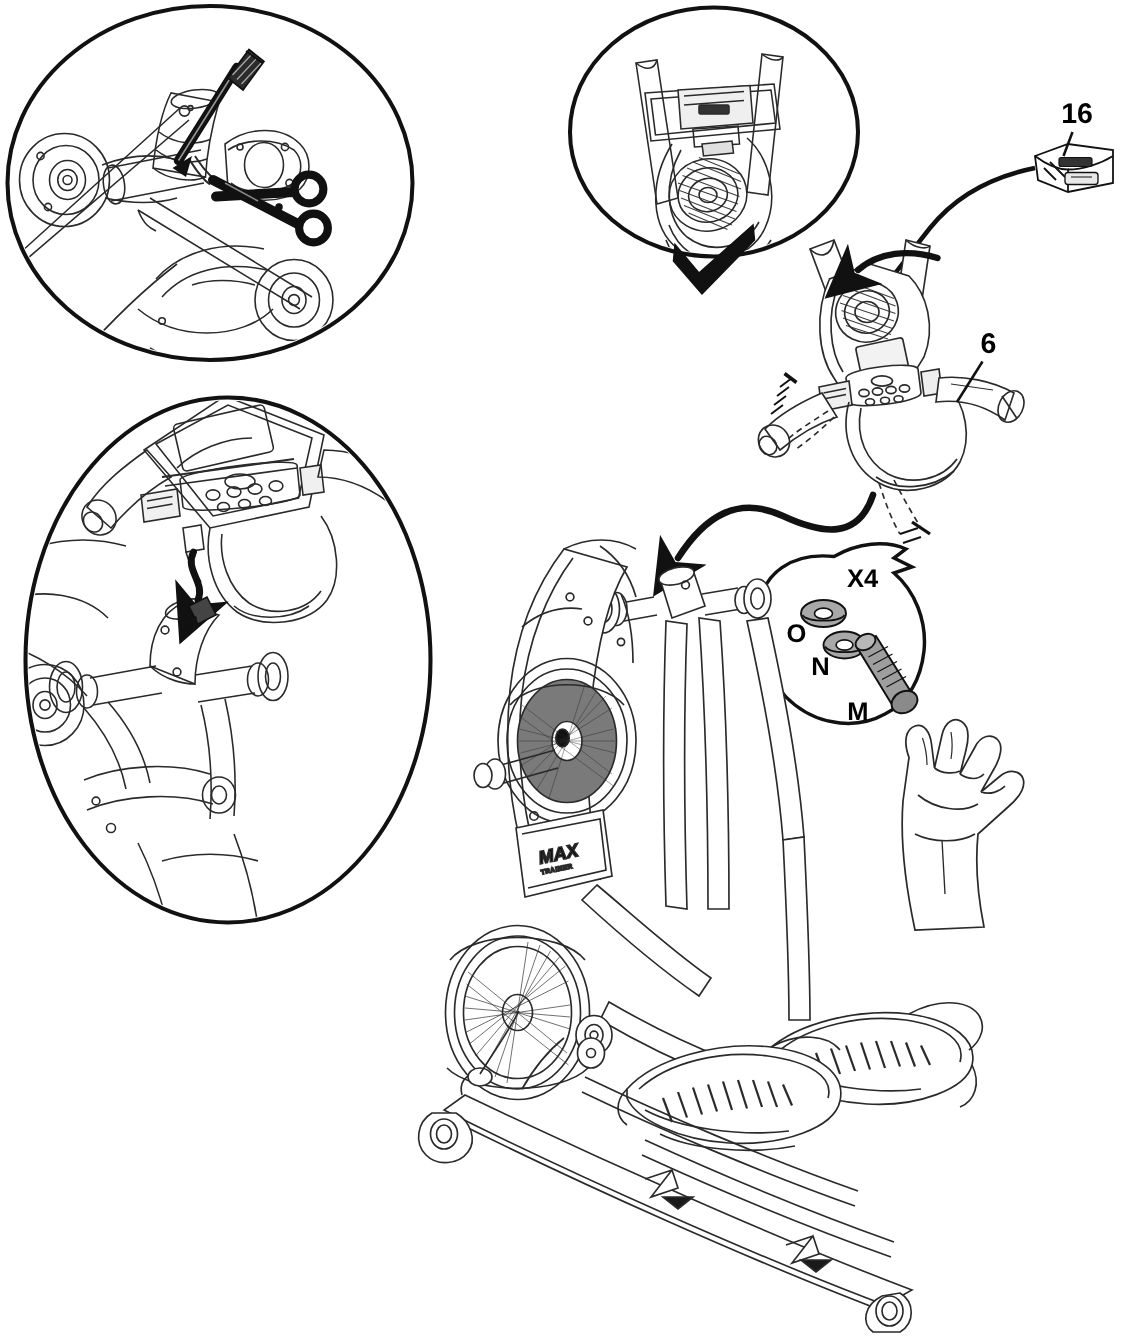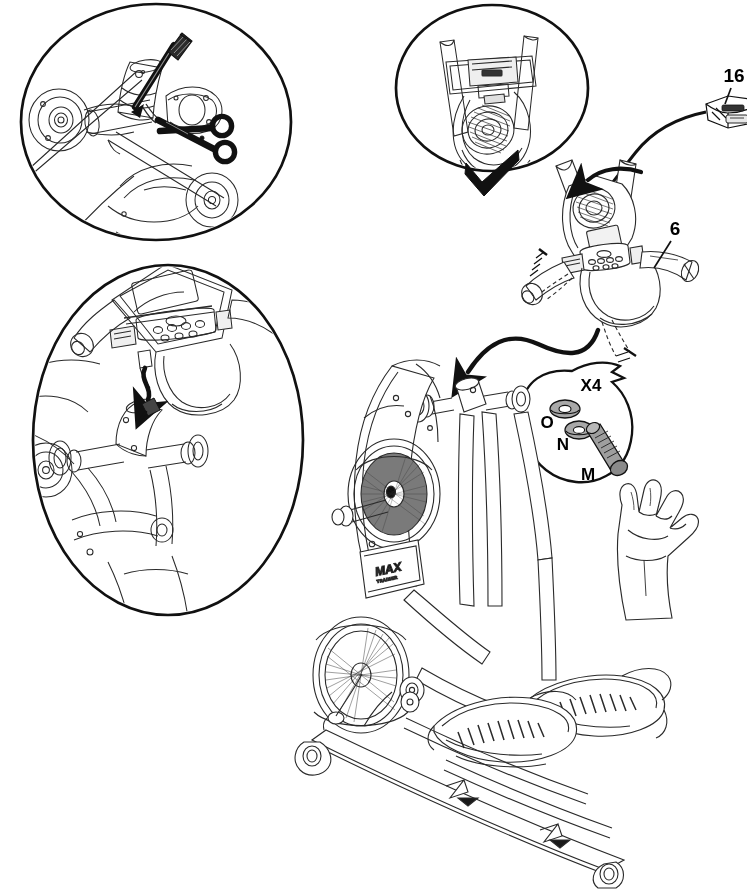--- a/index.html
+++ b/index.html
@@ -1,19 +1,19 @@
 <!DOCTYPE html>
 <html><head>
 <meta charset="utf-8">
 <title>Assembly Diagram</title>
 <style>
   html,body{margin:0;padding:0;background:#ffffff;}
   body{width:747px;height:891px;position:relative;overflow:hidden;
        font-family:"Liberation Sans",sans-serif;}
-  #stage{position:absolute;left:16px;top:0;width:599px;height:891px;}
+  #stage{position:absolute;left:0;top:0;width:599px;height:891px;}
   svg{display:block;}
   .lbl{font-family:"Liberation Sans",sans-serif;font-weight:bold;fill:#000;}
   .lbl-16{font-size:19px;}
   .lbl-6{font-size:19px;}
   .lbl-x4{font-size:17px;}
   .lbl-onm{font-size:17px;}
   .lbl-max{font-size:12px;font-style:italic;}
   .lbl-maxsub{font-size:4.2px;letter-spacing:.4px;}
 </style>
 </head>

